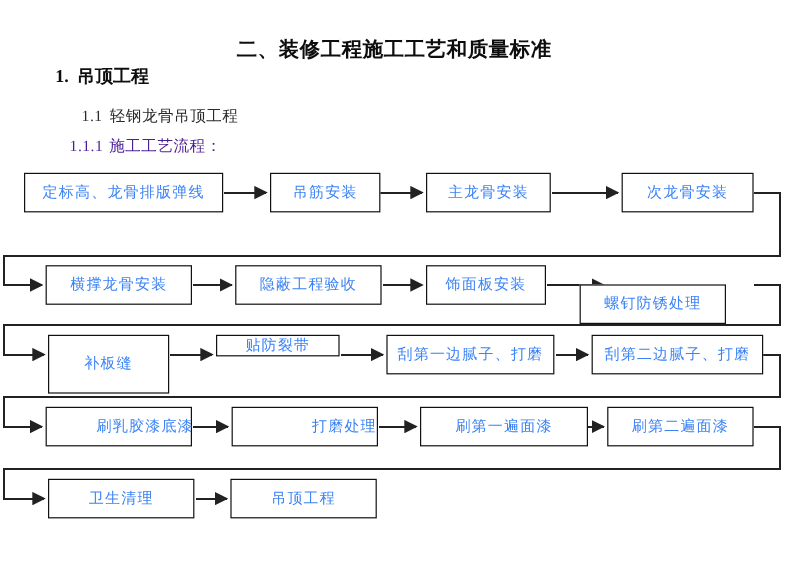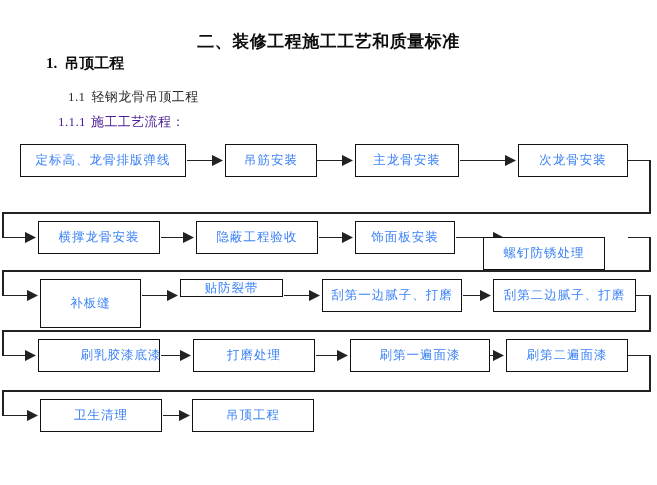--- a/index.html
+++ b/index.html
@@ -181,21 +181,21 @@
   <div class="node" style="left:322px;top:279px;width:140px;height:33px;text-align:right;">
       <span>刮第一边腻子、打磨</span>
     </div>
   <div class="node" style="left:493px;top:279px;width:143px;height:33px;">
       <span>刮第二边腻子、打磨</span>
     </div>
 
   <div class="node" style="left:38px;top:339px;width:122px;height:33px;padding-left:44px;">
       <span>刷乳胶漆底漆</span>
     </div>
-  <div class="node" style="left:193px;top:339px;width:122px;height:33px;">
+  <div class="node" style="left:193px;top:339px;width:122px;height:33px;justify-content:flex-end;">
       <span>打磨处理</span>
     </div>
   <div class="node" style="left:350px;top:339px;width:140px;height:33px;">
       <span>刷第一遍面漆</span>
     </div>
   <div class="node" style="left:506px;top:339px;width:122px;height:33px;">
       <span>刷第二遍面漆</span>
     </div>
 
   <div class="node" style="left:40px;top:399px;width:122px;height:33px;">

